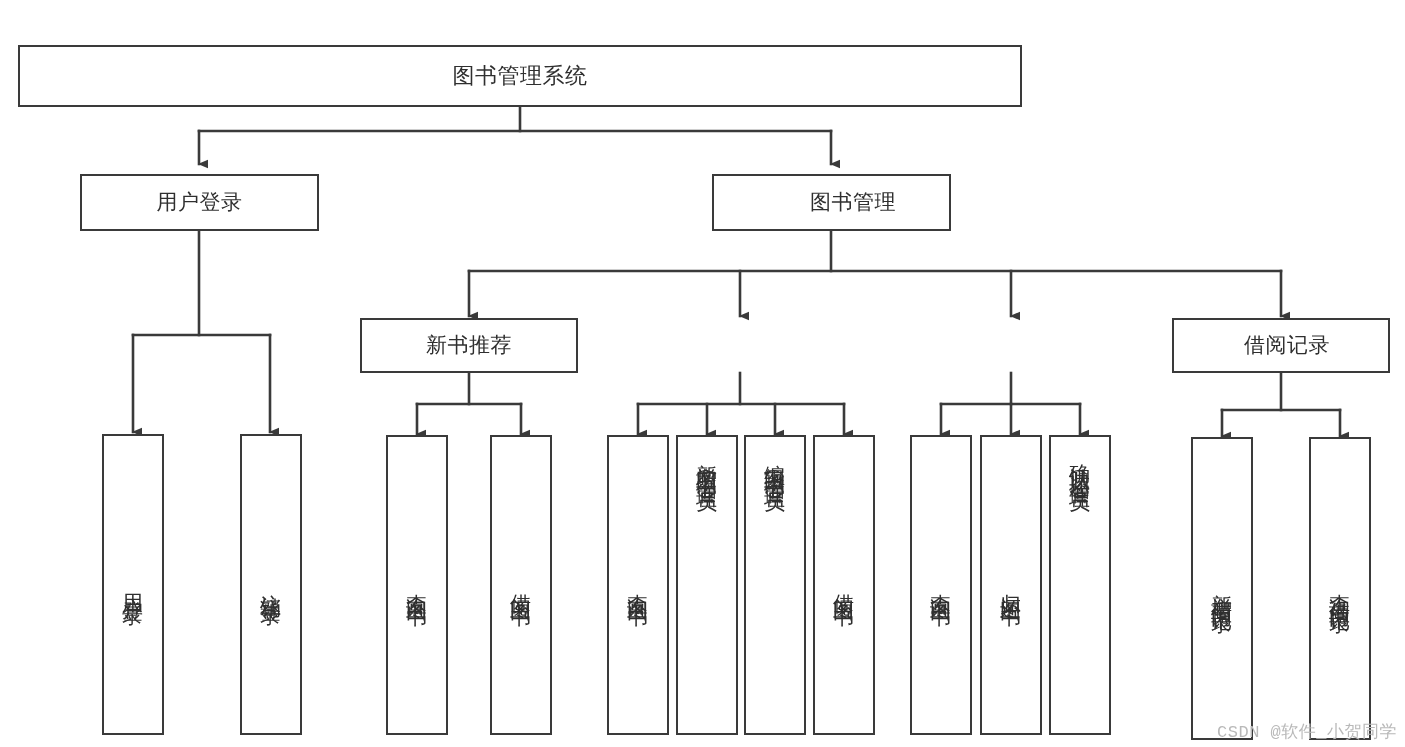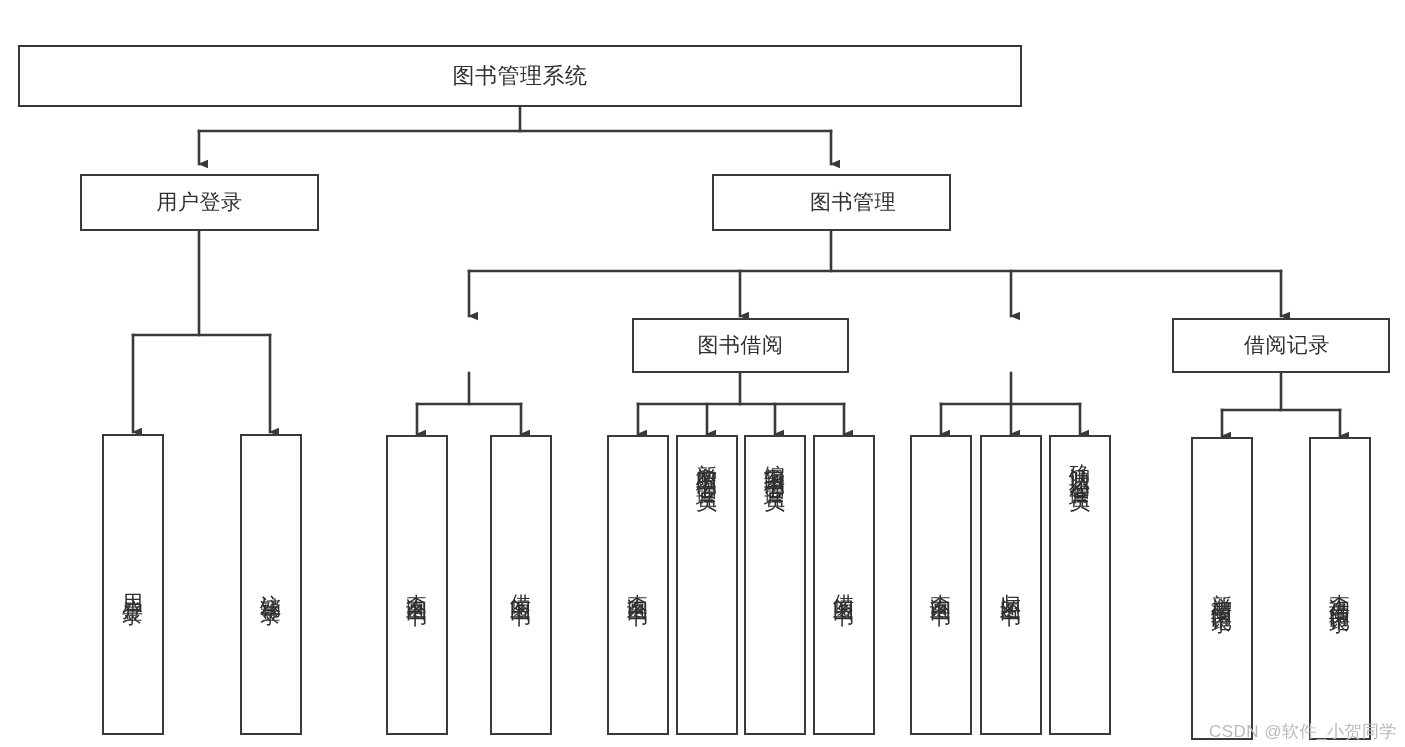--- a/index.html
+++ b/index.html
@@ -66,20 +66,21 @@
 
   
   #watermark{
     position:absolute;
     right:8px;
     bottom:4px;
     font-size:17px;
     color:#b9b9b9;
     white-space:nowrap;
     letter-spacing:0.5px;
+    font-family:Liberation Mono, monospace;
   }
 </style>
 </head>
 <body>
 
 <div id="canvas">
 
   <svg id="wires" viewBox="0 0 1405 747" width="1405" height="747">
     <defs>
       <marker id="arrow" markerWidth="11" markerHeight="11" refX="5" refY="9.2" orient="auto" markerUnits="userSpaceOnUse">
@@ -135,24 +136,24 @@
   </div>
 
   <div class="node horiz" style="left:80px;top:174px;width:239px;height:57px;">
     <span class="lbl">用户登录</span>
   </div>
 
   <div class="node horiz" style="left:712px;top:174px;width:239px;height:57px;padding-left:43px;">
     <span class="lbl">图书管理</span>
   </div>
 
-
-  <div class="node horiz" style="left:632px;top:318px;width:217px;height:55px;">
-    <span class="lbl">图书借阅</span>
-  </div>
+  <div class="node horiz" style="left:360px;top:318px;width:218px;height:55px;">
+    <span class="lbl">新书推荐</span>
+  </div>
+
 
 
   <div class="node horiz" style="left:1172px;top:318px;width:218px;height:55px;padding-left:12px;">
     <span class="lbl">借阅记录</span>
   </div>
 
   <div class="node vert mid" style="left:102px;top:434px;width:62px;height:301px;">
     <span class="lbl">用户登录</span>
   </div>
 

